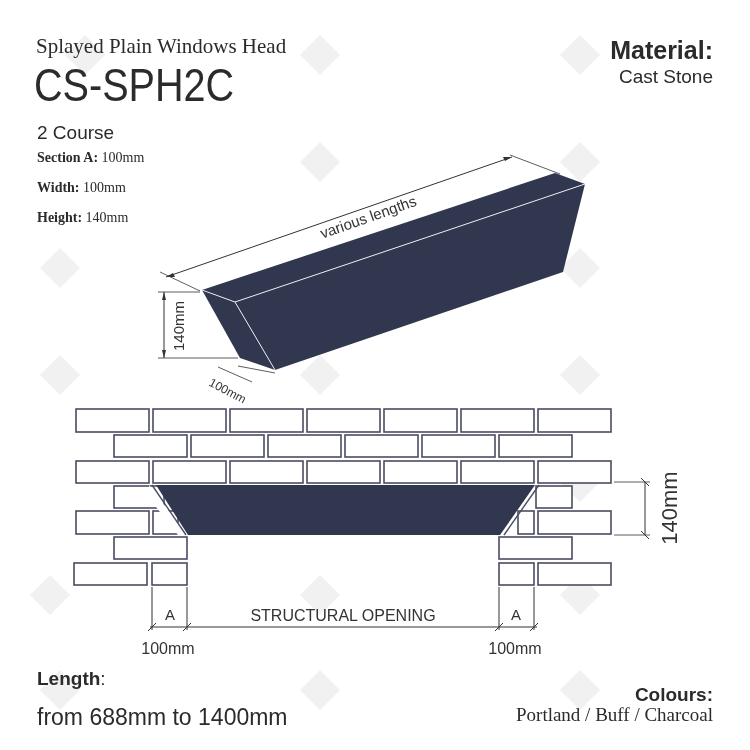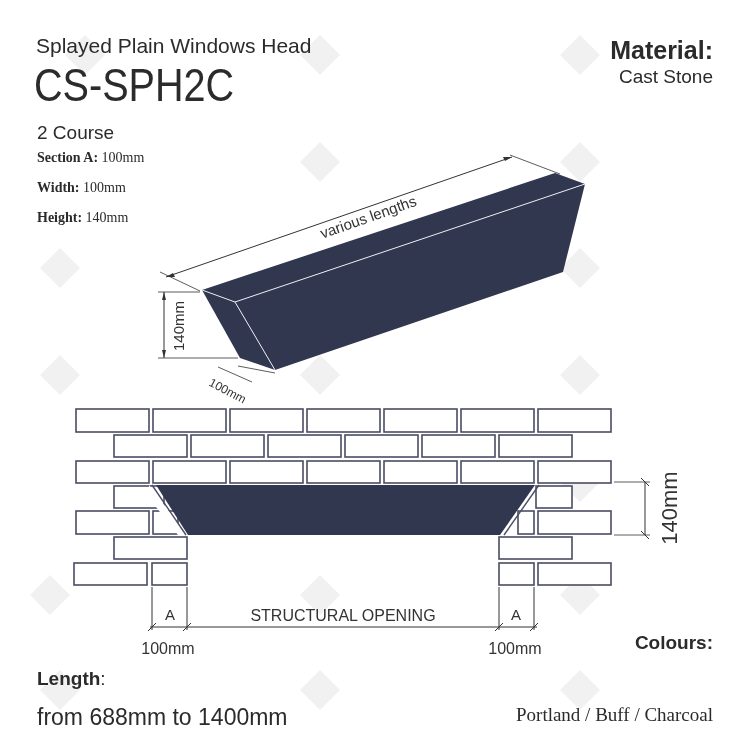--- a/index.html
+++ b/index.html
@@ -1,27 +1,27 @@
 <!DOCTYPE html>
 <html><head>
 <meta charset="utf-8">
 <style>
   html,body{margin:0;padding:0;background:#fff;}
   body{width:750px;height:750px;position:relative;overflow:hidden;font-family:"DejaVu Sans","Liberation Sans",sans-serif;color:#2b2b2b;}
   .t{position:absolute;white-space:nowrap;}
-  .subtitle{left:36px;top:34px;font-size:21px;font-family:Liberation Sans, sans-serif;text-align:right;}
+  .subtitle{left:36px;top:34px;font-size:21px;font-family:Liberation Serif, serif;text-align:right;}
   .code{left:34px;top:58px;font-size:46px;font-family:"Liberation Sans",sans-serif;transform:scaleX(0.86);transform-origin:left top;letter-spacing:0px;}
   .course{left:37px;top:122px;font-size:19px;font-family:"Liberation Sans",sans-serif;text-align:center;}
   .spec{left:37px;font-size:14px;font-family:Liberation Serif, serif;}
   .spec b{font-weight:bold;}
   .mat-label{right:37px;top:36px;font-size:25px;font-weight:bold;font-family:"Liberation Sans",sans-serif;}
   .mat-val{right:37px;top:66px;font-size:19px;font-family:"Liberation Sans",sans-serif;text-align:center;}
   .len-label{left:37px;top:668px;font-size:19px;font-family:"Liberation Sans",sans-serif;}
   .len-val{left:37px;top:704px;font-size:23px;font-family:"Liberation Sans",sans-serif;}
-  .col-label{right:37px;top:632px;font-size:19px;font-weight:bold;font-family:"Liberation Sans",sans-serif;text-align:right;}
+  .col-label{right:37px;top:684px;font-size:19px;font-weight:bold;font-family:"Liberation Sans",sans-serif;text-align:right;}
   .col-val{right:37px;top:688px;font-size:19px;font-family:Liberation Serif, serif;margin-top:16px;}
   svg{position:absolute;left:0;top:0;}
   .brick{fill:#fff;stroke:#4a4d63;stroke-width:1.6;}
 </style>
 </head>
 <body>
 
 <svg width="750" height="750">
   <g fill="#f1f1f1" font-family="Liberation Sans, sans-serif" font-size="12">
     <g transform="translate(65,55)">

